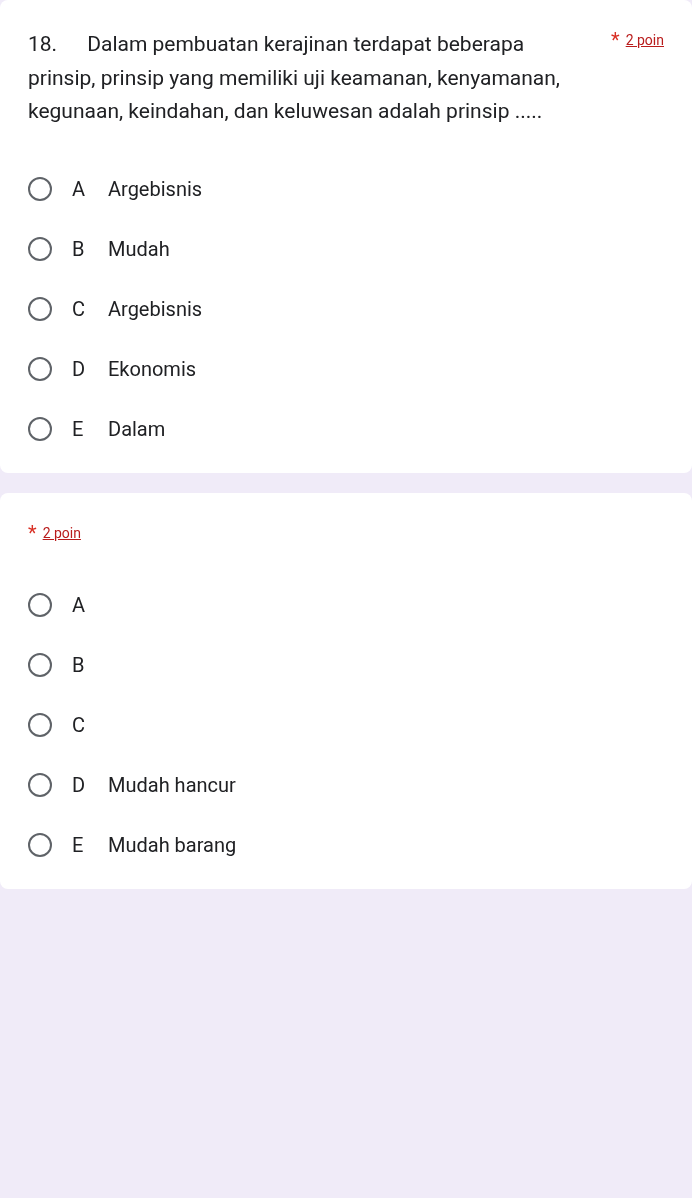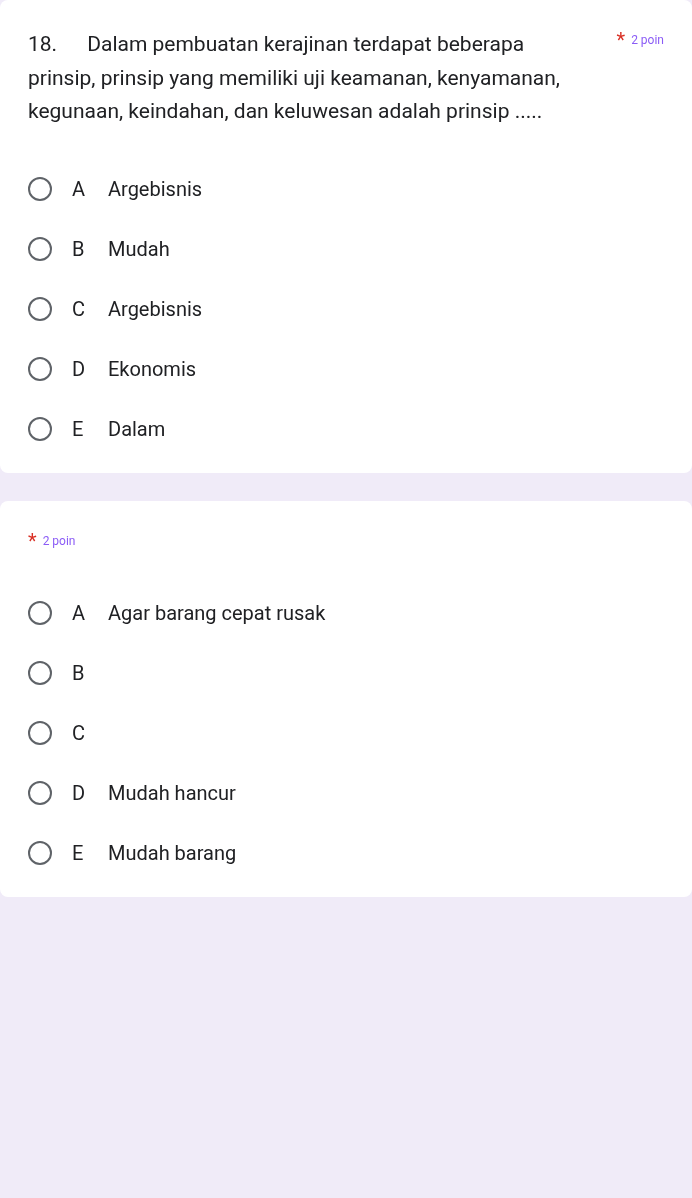--- a/index.html
+++ b/index.html
@@ -10,21 +10,21 @@
     body {
       font-family: 'Google Sans', Roboto, Arial, sans-serif;
       background-color: #f0ebf8;
       width: 692px;
       padding: 0;
     }
     .question-card {
       background-color: #ffffff;
       border-radius: 8px;
       padding: 28px 28px 32px 28px;
-      margin-bottom: 28px;
+      margin-bottom: 20px;
     }
     .question-header {
       display: flex;
       align-items: flex-start;
       justify-content: space-between;
       margin-bottom: 48px;
     }
     .question-text-wrapper {
       flex: 1;
       padding-right: 20px;
@@ -39,22 +39,23 @@
       display: flex;
       align-items: center;
       white-space: nowrap;
     }
     .required-asterisk {
       color: #d93025;
       font-size: 20px;
       margin-right: 6px;
     }
     .points-text {
-      color: #8b5cf6;
-      font-size: 12px;
+      color: #b91c1c;
+      font-size: 14px;
+      text-decoration: underline;
     }
     .options-list {
       display: flex;
       flex-direction: column;
       gap: 36px;
     }
     .option-row {
       display: flex;
       align-items: center;
       cursor: pointer;
@@ -138,21 +139,20 @@
     <div class="points-wrapper">
       <span class="required-asterisk">*</span>
       <span class="points-text">2 poin</span>
     </div>
   </div>
   <div class="options-list">
     <label class="option-row">
       <span class="radio-circle"></span>
       <span class="option-label">
         <span class="option-letter">A</span>
-        <span class="option-text">Agar barang cepat rusak</span>
       </span>
     </label>
     <label class="option-row">
       <span class="radio-circle"></span>
       <span class="option-label">
         <span class="option-letter">B</span>
       </span>
     </label>
     <label class="option-row">
       <span class="radio-circle"></span>

